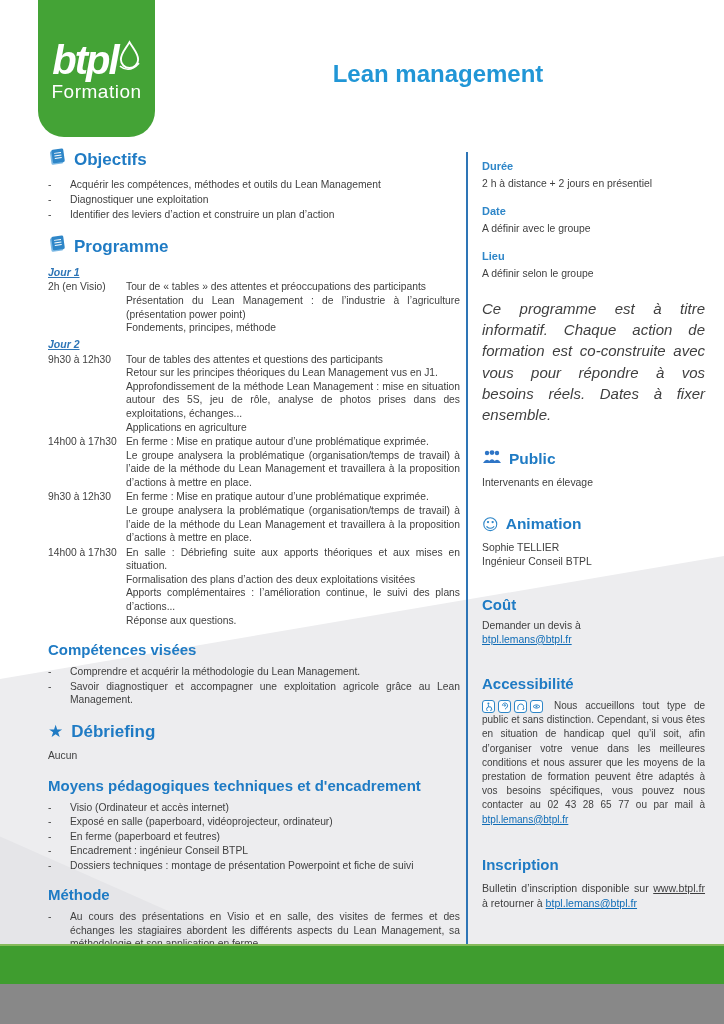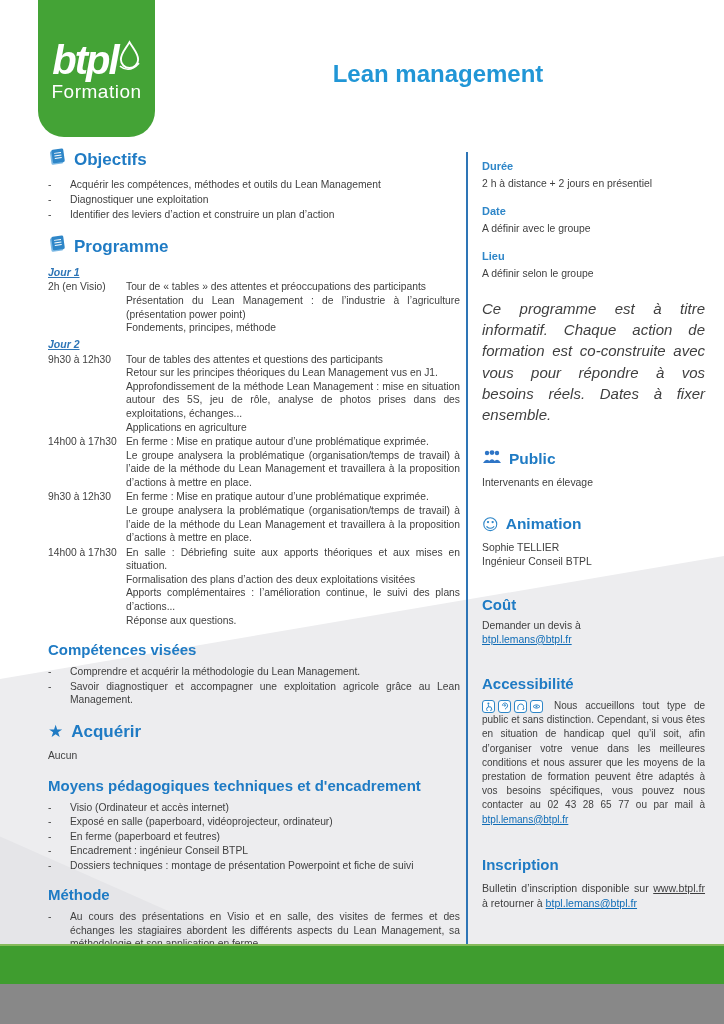--- a/index.html
+++ b/index.html
@@ -203,21 +203,21 @@
         <span class="dash">-</span>
         <span class="txt">Comprendre et acquérir la méthodologie du Lean Management.</span>
       </div>
     <div class="b-row">
         <span class="dash">-</span>
         <span class="txt">Savoir diagnostiquer et accompagner une exploitation agricole grâce au Lean Management.</span>
       </div>
 
     <div class="h1 mt-prog">
       <span class="star glyph">★</span>
-      <span>Acquérir</span>
+      <span>Débriefing</span>
     </div>
     <div class="plain">Aucun</div>
 
     <div class="h2">Moyens pédagogiques techniques et d'encadrement</div>
     <div class="b-row">
         <span class="dash">-</span>
         <span class="txt">Visio (Ordinateur et accès internet)</span>
       </div>
     <div class="b-row">
         <span class="dash">-</span>

